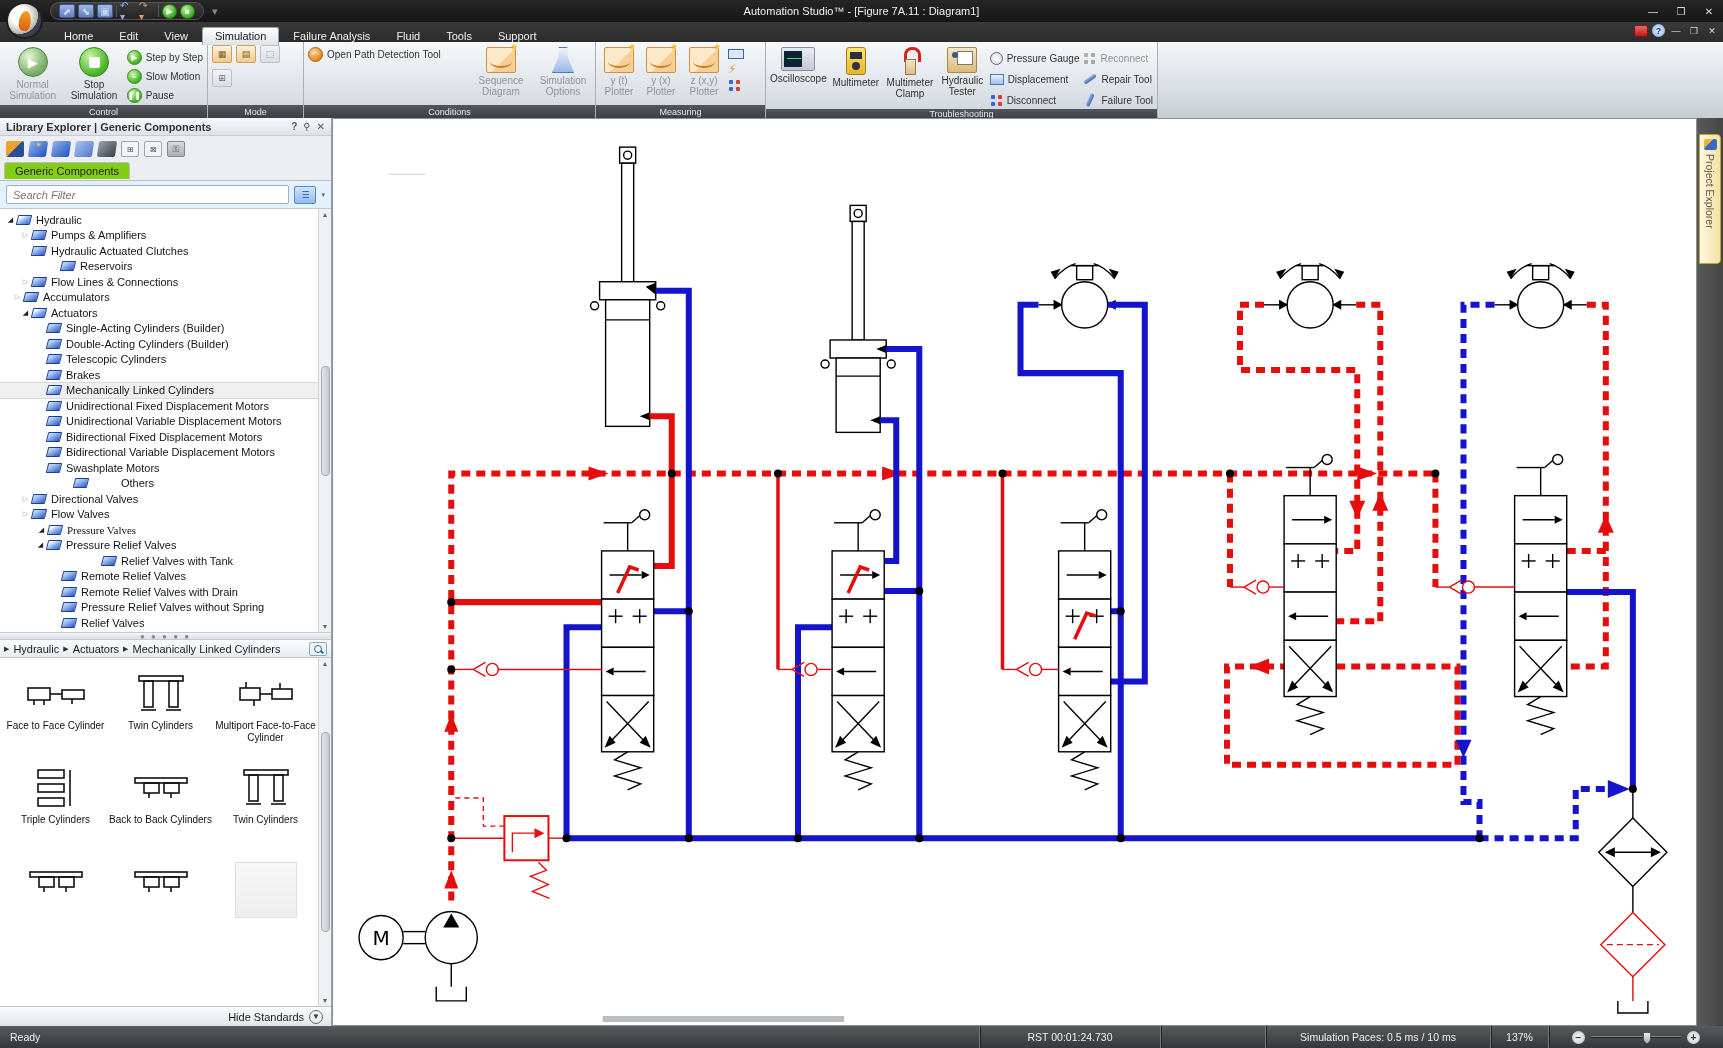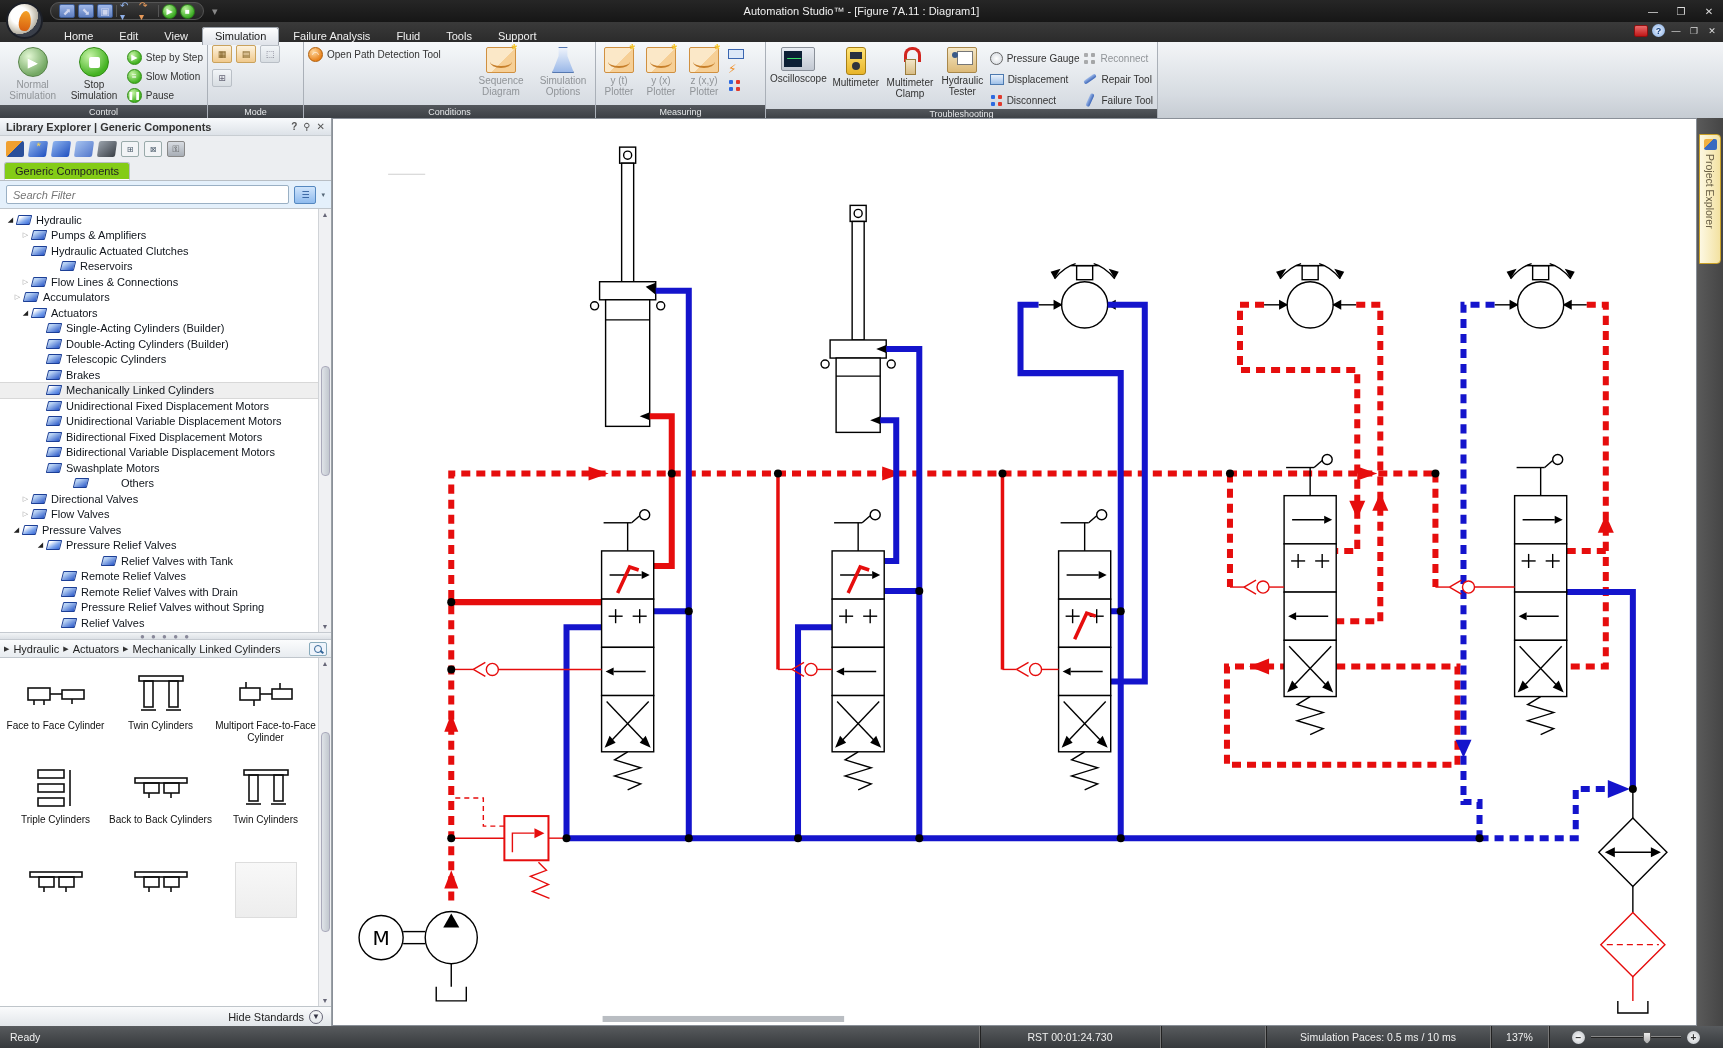--- a/index.html
+++ b/index.html
@@ -466,21 +466,21 @@
             <div class="titem" style="padding-left: 19px;">
             <span class="arr col">▷</span>
             <span class="book"></span>
             <span class="tlabel">Directional Valves</span>
           </div>
             <div class="titem" style="padding-left: 19px;">
             <span class="arr col">▷</span>
             <span class="book"></span>
             <span class="tlabel">Flow Valves</span>
           </div>
-            <div class="titem" style="padding-left: 10px;">
+            <div class="titem" style="padding-left: 35px; font-family: Liberation Serif, serif;">
             <span class="arr">◢</span>
             <span class="book open"></span>
             <span class="tlabel">Pressure Valves</span>
           </div>
             <div class="titem" style="padding-left: 34px;">
             <span class="arr">◢</span>
             <span class="book open"></span>
             <span class="tlabel">Pressure Relief Valves</span>
           </div>
             <div class="titem" style="padding-left: 49px; margin-left: 40px;">

